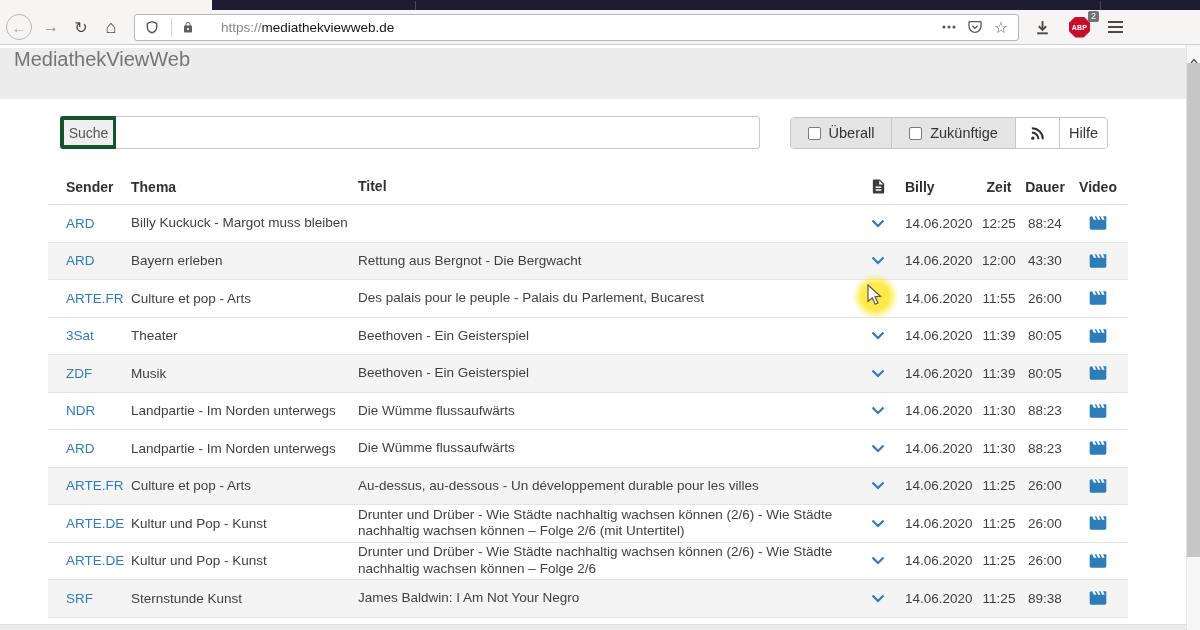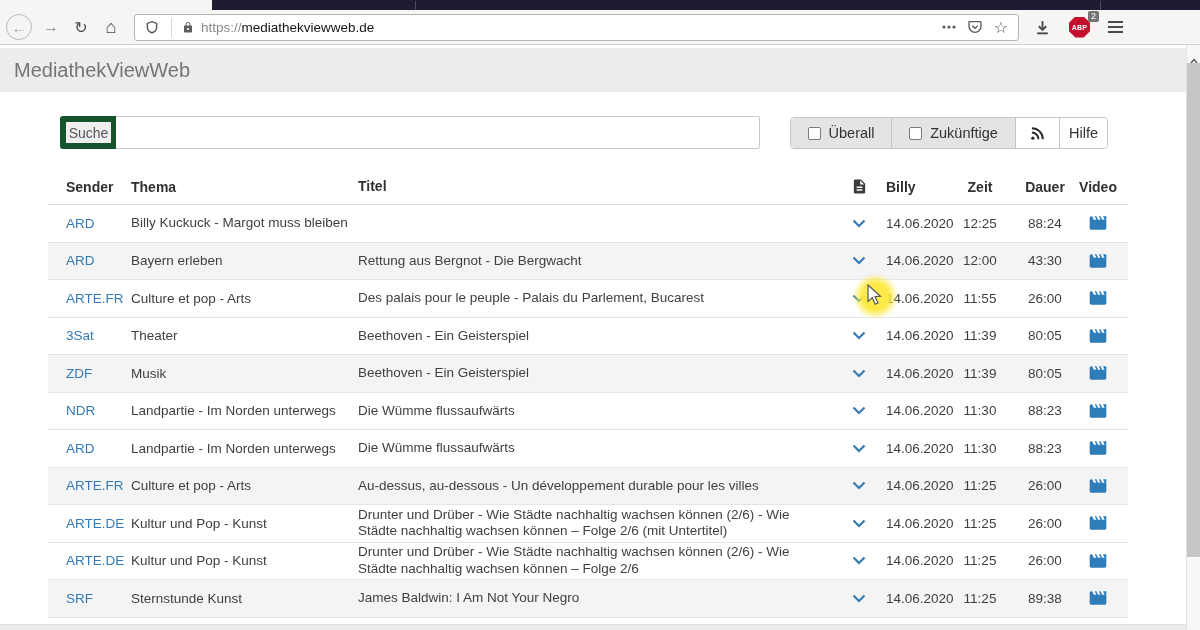--- a/index.html
+++ b/index.html
@@ -16,45 +16,45 @@
   .nav-btn { width:30px; height:30px; display:flex; align-items:center; justify-content:center;
              color:#4a4a4a; font-size:16px; flex:0 0 auto; }
   .back-circle { width:26px; height:26px; border:1px solid #b9b9b9; border-radius:50%;
                  display:flex; align-items:center; justify-content:center; color:#a6a6a6; font-size:15px;
                  margin-left:6px; }
   .fwd { color:#8f8f8f; }
   .urlbar { height:27px; flex:0 0 aupx; width:885px; margin-left:8px; background:#fff;
             border:1px solid #b6b6b6; border-radius:3px; display:flex; align-items:center; }
   .urlbar .sep { width:1px; height:19px; background:#d6d6d6; margin:0 7px 0 6px; }
   .url-text { font-size:13.5px; color:#15141a; white-space:nowrap; flex:1 1 auto; }
-  .url-text .proto { color:#888; }
+  .url-text .proto { color:#888;margin-left:20px; }
   .page-action { width:26px; height:24px; display:flex; align-items:center; justify-content:center; color:#5a5a5a; }
   .star-glyph { font-size:16px; color:#5a5a5a; }
   .abp { position:relative; width:21px; height:21px; background:#c40f2e;
          clip-path:polygon(30% 0,70% 0,100% 30%,100% 70%,70% 100%,30% 100%,0 70%,0 30%);
          display:flex; align-items:center; justify-content:center; }
   .abp span { color:#fff; font-size:7px; font-weight:bold; letter-spacing:.2px; }
   .abp-wrap { position:relative; margin-left:14px; }
   .abp-badge { position:absolute; top:-6px; right:-9px; background:#737373; color:#fff; font-size:9px;
                line-height:11px; padding:0 3px; border-radius:2px; }
   .burger { display:flex; flex-direction:column; gap:3px; margin-left:18px; }
   .burger i { display:block; width:15px; height:2px; background:#4a4a4a; }
 
   
   .page { position:absolute; left:0; top:45px; width:1200px; height:585px; background:#fff; }
 
-  .site-header { position:absolute; left:0; top:3px; width:1200px; height:44px; background:#ececec;
-                 display:flex; align-items:center; }
+  .site-header { position:absolute; left:0; top:3px; width:1200px; height:51px; background:#ececec;
+                 display:flex; align-items:flex-start;flex-direction:column; }
   .brand { font-size:20px; color:#757575; padding-left:14px; }
   .site-nav { margin-left:auto; display:flex; align-items:center; gap:28px; padding-right:52px; }
   .site-nav .nav-link { font-size:15px; color:#6e6e6e; cursor:pointer; white-space:nowrap; }
   .caret { display:none; font-size:11px; color:#6e6e6e; margin-left:4px; }
 
   .search-label { position:absolute; left:60px; top:71px; width:57px; height:33px; background:#efefef;
-                  border:6px solid #14532d; border-radius:3px 0 0 3px; display:flex; align-items:center;
+                  border:4px solid #14532d; border-radius:3px 0 0 3px; display:flex; align-items:center;
                   justify-content:center; font-size:14px; color:#555; }
   .search-input { position:absolute; left:116px; top:71px; width:644px; height:33px; border:1px solid #c9c9c9;
                   border-left:none; border-radius:0 3px 3px 0; font-size:14px; padding:0 8px;
                   font-family:"Liberation Sans",sans-serif; color:#333; outline:none; }
   .btn-group { position:absolute; left:790px; top:72px; height:32px; display:flex;
                border:1px solid #c6c6c6; border-radius:4px; overflow:hidden; }
   .grp-btn { display:flex; align-items:center; justify-content:center; gap:8px; font-size:14.5px;
              color:#333; border-right:1px solid #c6c6c6; cursor:pointer; }
   .grp-btn.gray { background:#e4e4e4; }
   .grp-btn.white { background:#fff; }
@@ -73,21 +73,21 @@
           font-size:13.5px; color:#3f3f3f; background:#fff; }
   .trow.shaded { background:#f4f4f4; }
   .c-sender { flex:0 0 83px; padding-left:18px; }
   .thead .c-sender { color:#303030; }
   .trow .c-sender { color:#337ab7; cursor:pointer; }
   .c-thema { flex:0 0 227px; }
   .c-titel { flex:1 1 auto; line-height:16.5px; padding-right:10px; }
   .c-chev { flex:0 0 36px; display:flex; align-items:center; justify-content:center; cursor:pointer; }
   .c-datum { flex:0 0 80px; padding-left:9px; }
   .c-zeit { flex:0 0 46px; text-align:center; }
-  .c-dauer { flex:0 0 46px; text-align:center;margin-left:19px; }
+  .c-dauer { flex:0 0 46px; text-align:center; }
   .c-video { flex:0 0 60px; display:flex; align-items:center; justify-content:center; cursor:pointer; }
 
   
   .pagescroll { position:absolute; right:0; top:45px; width:14px; height:585px; background:#f7f7f7;
                 border-left:1px solid #e3e3e3; }
   .scroll-up { position:absolute; top:5px; left:3px; }
   .scroll-thumb { position:absolute; top:18px; left:0; width:13px; height:494px; background:#c6c6c6; }
 
   .footer-strip { position:absolute; left:0; top:579px; width:1186px; height:6px; background:#ececec;
                   border-top:1px solid #dedede; }

